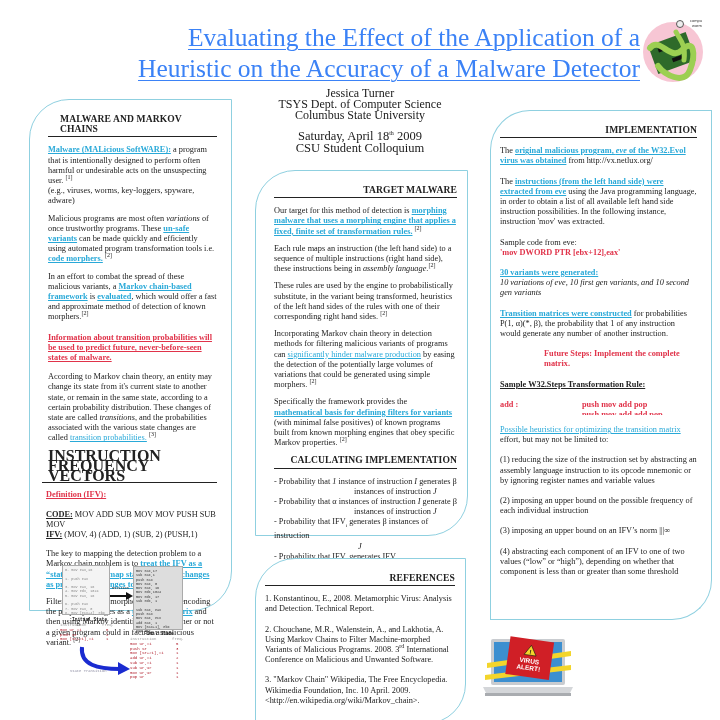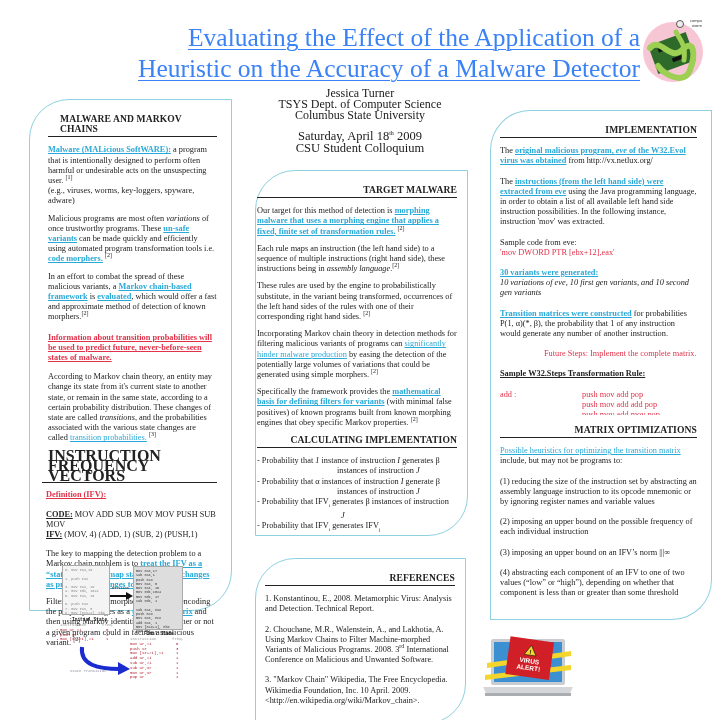--- a/index.html
+++ b/index.html
@@ -34,21 +34,21 @@
     font-weight: bold; font-size: 9.6px; text-align: right;
     border-bottom: 1.2px solid #222; padding-bottom: 2px; margin-bottom: 8px;
     letter-spacing: 0.1px;
   }
   .hdr.left { text-align: left; padding-left: 12px; }
   .hdr2 {
     font-weight: bold; font-size: 16px; border-bottom: 1.2px solid #222;
     padding-left: 6px; padding-bottom: 1px; margin: 4px 0 7px -6px;
   }
   .lnk { color: #29a9d8; text-decoration: underline; font-weight: bold; }
-  .red { color: #e0334a; font-weight: normal; }
+  .red { color: #e0334a; font-weight: bold; }
   .red-u { color: #e0334a; font-weight: bold; text-decoration: underline; }
   .bu { font-weight: bold; text-decoration: underline; }
   i { font-style: italic; }
 
   #p-left  { left: 29px;  top: 99px;  width: 203px; height: 512px; }
   #p-target{ left: 255px; top: 170px; width: 213px; height: 366px; }
   #p-refs  { left: 255px; top: 558px; width: 211px; height: 166px; }
   #p-impl  { left: 490px; top: 99px;  width: 222px; height: 421px; }
   #p-impl2 { left: 490px; top: 415px; width: 222px; height: 205px; border-top: none; border-top-left-radius: 0; padding-top: 10px; }
 
@@ -217,30 +217,30 @@
         <span>1</span>
       </div>
     </div>
   <svg style="position:absolute;left:20px;top:82px;width:52px;height:30px;" viewBox="0 0 52 30">
     <path d="M4 2 C 2 20, 20 24, 42 24" stroke="#1a2bd0" stroke-width="4" fill="none"></path>
     <polygon points="40,17 52,24 40,30" fill="#1a2bd0"></polygon>
   </svg>
   <div class="diag-lbl" style="left:12px;top:106px;font-size:3.8px;font-weight:normal;color:#8a8aa0;">State Transition</div>
 </div>
 
-<div class="panel" id="p-target" style="padding-left:1px;padding-right:10px;">
+<div class="panel" id="p-target" style="padding-left:18px;padding-right:10px;">
   <div class="hdr">TARGET MALWARE</div>
   <p>
     <span>Our target for this method of detection is </span><span class="lnk">morphing malware that uses a morphing engine that applies a fixed, finite set of transformation rules.</span> <sup>[2]</sup>
   </p>
   <p>
     <span>Each rule maps an instruction (the left hand side) to a sequence of multiple instructions (right hand side), these instructions being in </span><i>assembly language</i><span>.</span><sup>[2]</sup>
   </p>
   <p>
-    <span>These rules are used by the engine to probabilistically substitute, in the variant being transformed, occurrences of the left hand sides of the rules with one of their corresponding right hand sides.</span> <sup>[2]</sup>
+    <span>These rules are used by the engine to probabilistically substitute, in the variant being transformed, heuristics of the left hand sides of the rules with one of their corresponding right hand sides.</span> <sup>[2]</sup>
   </p>
   <p>
     <span>Incorporating Markov chain theory in detection methods for filtering malicious variants of programs can </span><span class="lnk" style="font-weight:normal">significantly hinder malware production</span><span> by easing the detection of the potentially large volumes of variations that could be generated using simple morphers.</span> <sup>[2]</sup>
   </p>
   <p>
     <span>Specifically the framework provides the </span><span class="lnk">mathematical basis for defining filters for variants</span><span> (with minimal false positives) of known programs built from known morphing engines that obey specific Markov properties.</span> <sup>[2]</sup>
   </p>
   <div class="hdr" style="margin-top:4px;">CALCULATING IMPLEMENTATION</div>
   <div>
     <div class="prob-line"><span>- Probability that </span><i>1</i><span> instance of instruction </span><i>I</i><span> generates β</span></div>
@@ -286,23 +286,22 @@
     <div class="red">
       <div>push mov add pop</div>
       <div>push mov add add pop</div>
       <div>push mov add mov pop</div>
       <div>add</div>
     </div>
   </div>
 </div>
 
 <div class="panel" id="p-impl2" style="padding-left:9px;padding-right:14px;">
-  <div class="hdr">MATRIX OPTIMIZATIONS</div>
-  <p style="margin-bottom:10px;">
-    <span class="lnk" style="font-weight:normal">Possible heuristics for optimizing the transition matrix</span><span> include, but may not be programs to:</span>
+  <p style="margin-bottom:10px;">
+    <span class="lnk" style="font-weight:normal">Possible heuristics for optimizing the transition matrix</span><span> effort, but may not be limited to:</span>
   </p>
   <p style="margin-bottom:10px;margin-top:7px;">(1) reducing the size of the instruction set by abstracting an assembly language instruction to its opcode mnemonic or by ignoring register  names and variable values</p>
   <p style="margin-bottom:10px;">(2) imposing an upper bound on the possible frequency of each individual instruction</p>
   <p style="margin-bottom:10px;">(3) imposing an upper bound on an IFV’s norm |||∞</p>
   <p>(4) abstracting each component of an IFV to one of two values (“low” or “high”),  depending on whether that component is less than or greater than some threshold</p>
 </div>
 
 <svg class="virus" viewBox="0 0 94 66">
   <rect x="10" y="4" width="74" height="46" rx="2" fill="#c9ccd0"></rect>
   <rect x="13" y="7" width="68" height="40" fill="#3c8fd0"></rect>

